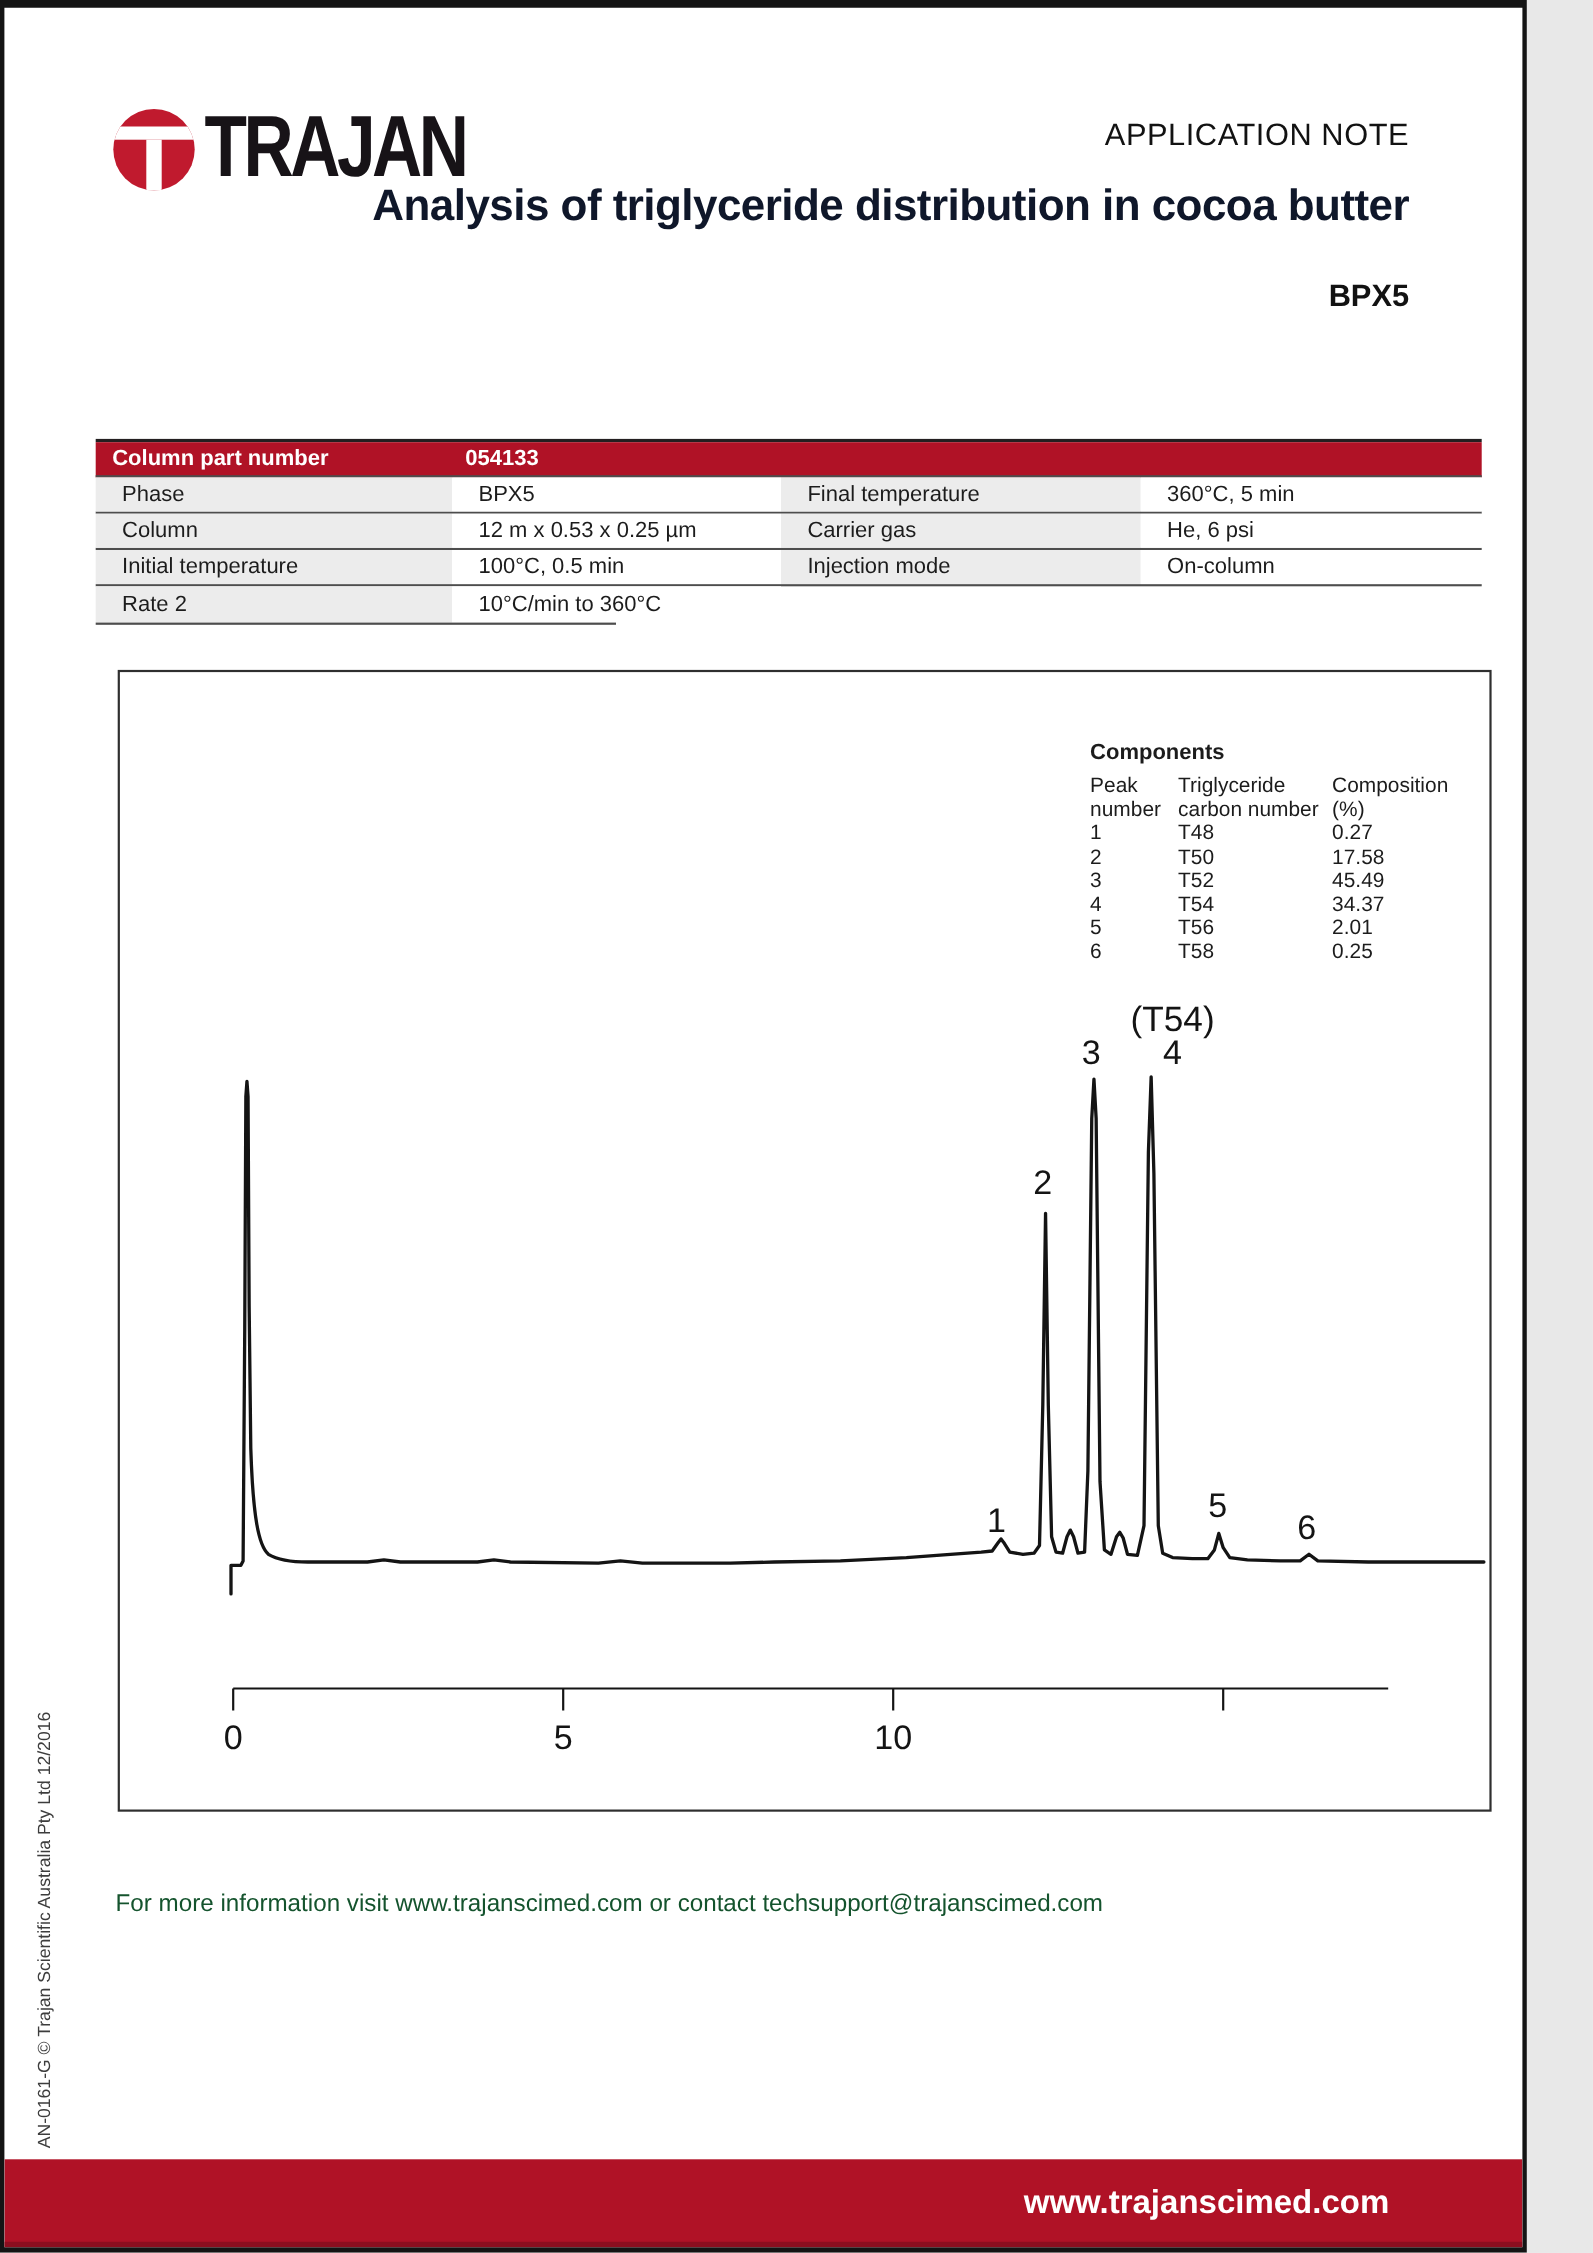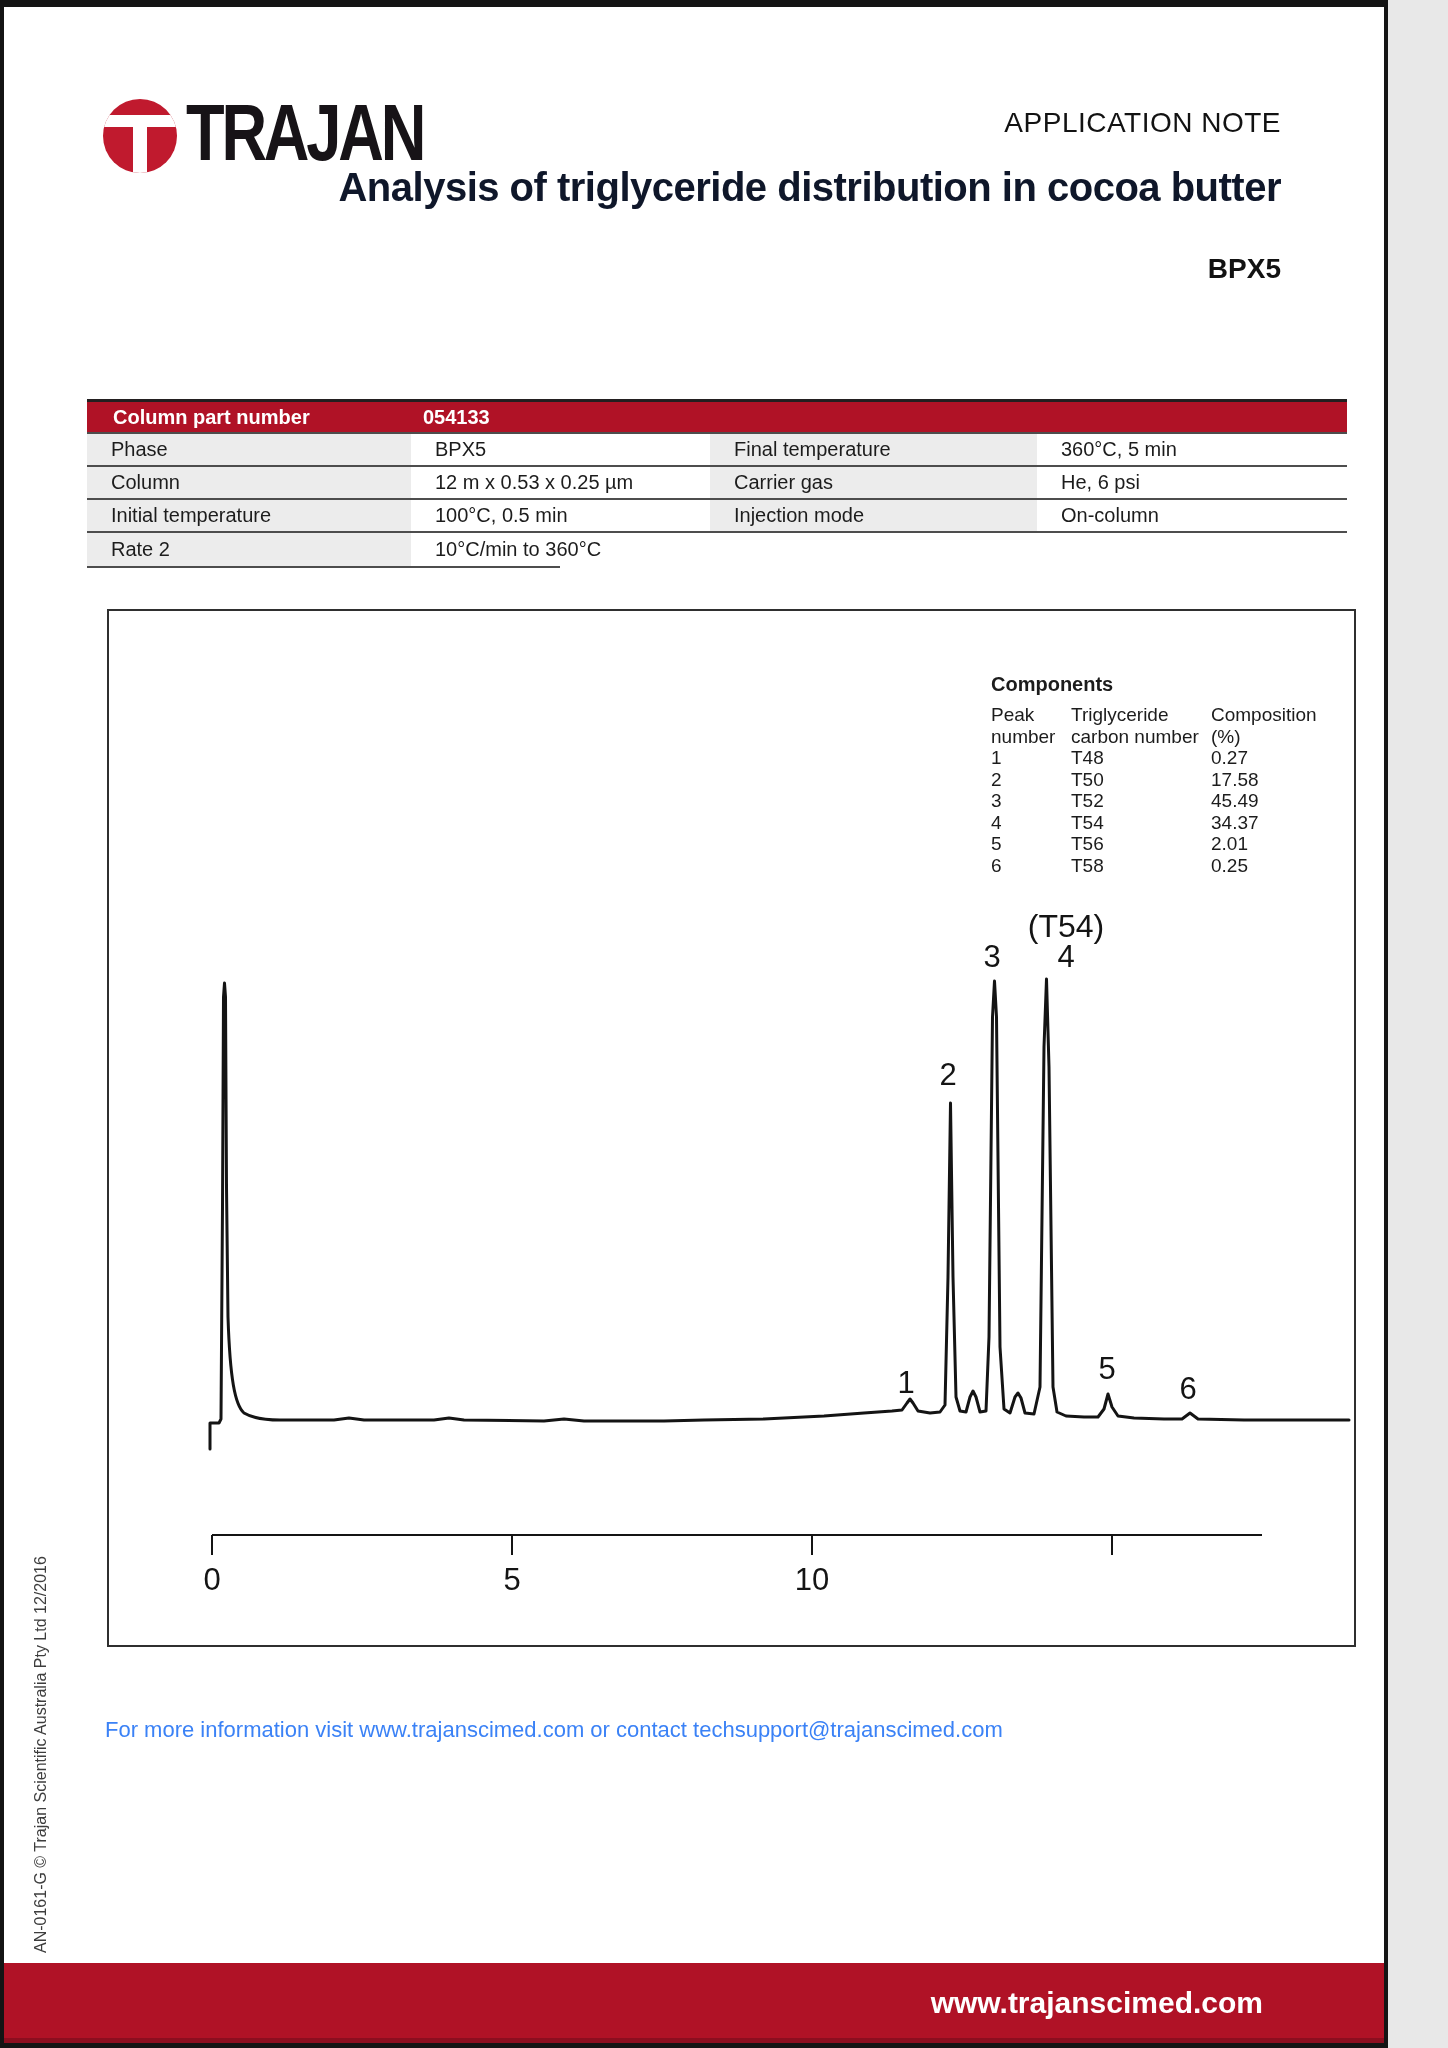--- a/index.html
+++ b/index.html
@@ -56,38 +56,38 @@
     position:relative;display:flex;align-items:stretch;height:31px;
     border-bottom:2px solid #4d4d4d;
   }
   .cond-row.last{border-bottom:none;height:33px;}
   .cell{box-sizing:border-box;display:flex;align-items:center;padding-left:24px;}
   .c1{width:324px;background:#ececec;}
   .c2{width:299px;background:#ffffff;}
   .c3{width:327px;background:#ececec;}
   .c4{flex:1;background:#ffffff;}
   .last .c3,.last .c4{background:transparent;}
-  .h1{width:324px;padding-left:26px;box-sizing:border-box;}
+  .h1{width:324px;padding-left:15px;box-sizing:border-box;}
   .h2{padding-left:12px;}
   .partial-border{position:absolute;left:0;bottom:-2px;width:473px;height:2px;background:#4d4d4d;}
   
   .chart-box{
     position:absolute;left:103px;top:602px;width:1249px;height:1038px;
     box-sizing:border-box;border:2px solid #2f2f2f;background:#ffffff;
   }
   .legend{position:absolute;left:882px;top:30px;width:340px;color:#1c1c1c;}
   .legend-title{font-size:20px;font-weight:bold;margin-bottom:8px;margin-top:32px;}
   .legend-grid{
     display:grid;grid-template-columns:80px 140px 1fr;
     font-size:19px;line-height:21.5px;
   }
   .legend-grid span{display:block;}
   .chart-svg{position:absolute;left:-2px;top:-2px;}
   
-  .info-line{position:absolute;left:101px;top:1710px;font-size:22px;color:#3b82f6;}
+  .info-line{position:absolute;left:101px;top:1710px;font-size:22px;color:#14532d;}
   .doc-ref{
     position:absolute;left:28px;top:1946px;
     transform:rotate(-90deg);transform-origin:0 0;
     font-size:16px;color:#3d3d3d;white-space:nowrap;
   }
   .foot-bar{
     position:absolute;left:0;right:0;bottom:0;height:80px;
     background:#b01226;
   }
   .foot-bar .edge{position:absolute;left:0;right:0;bottom:0;height:5px;background:#8c0e1f;}

